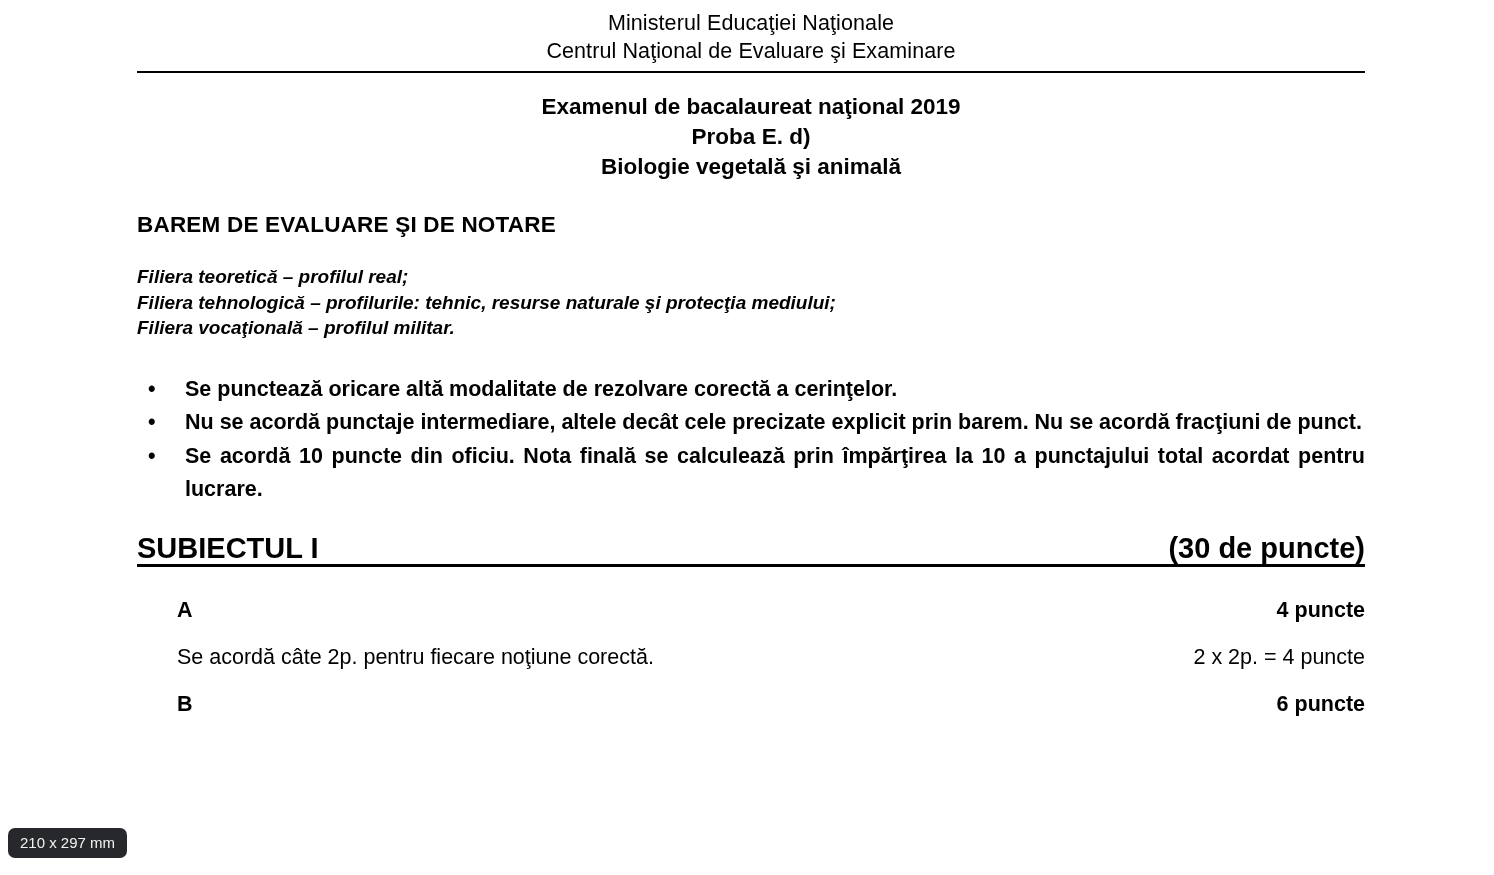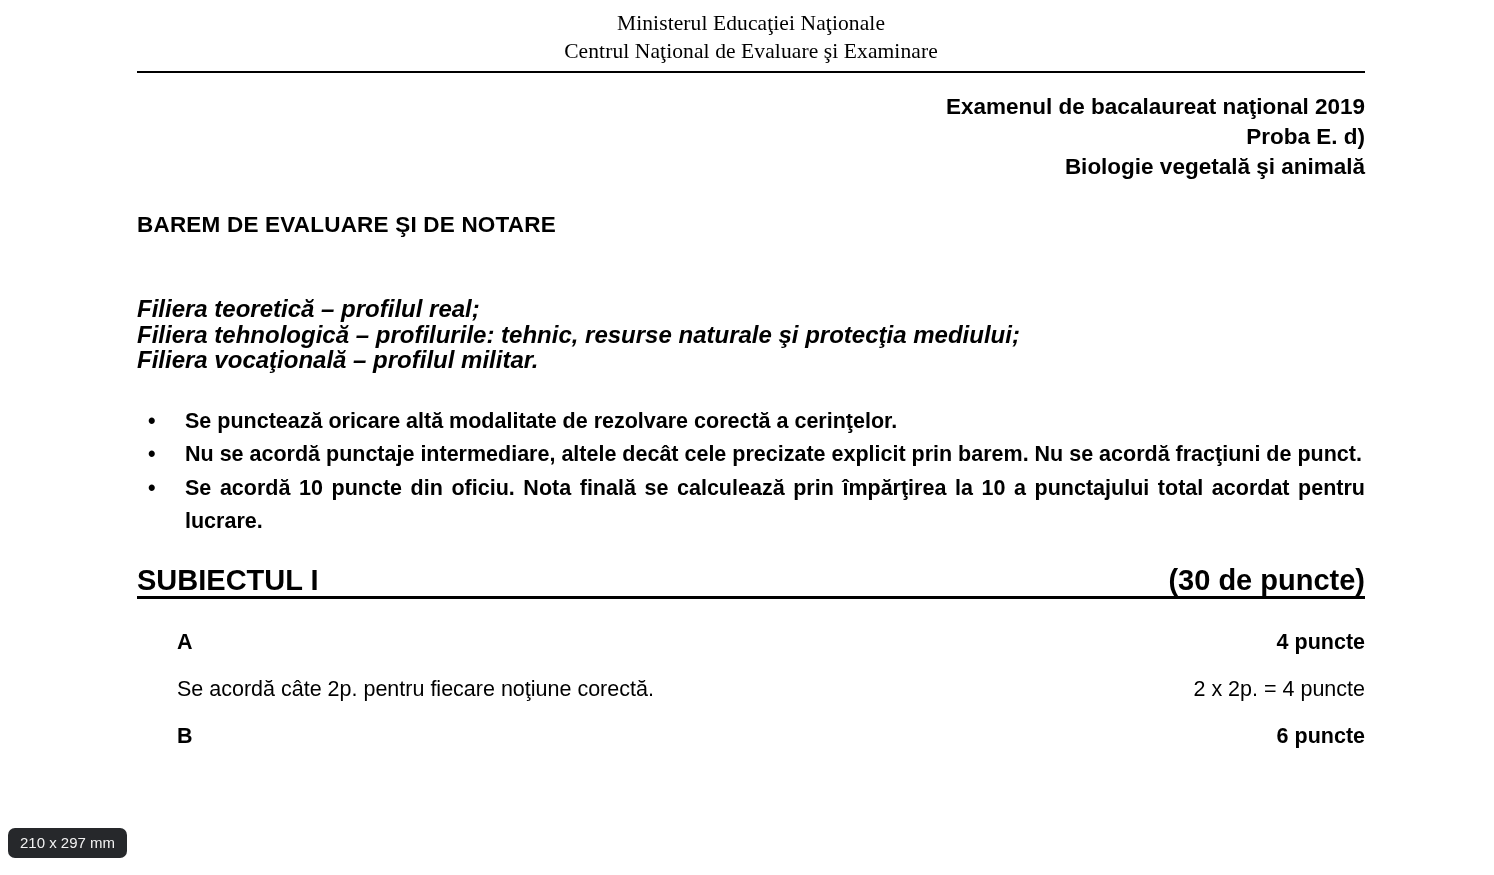--- a/index.html
+++ b/index.html
@@ -33,32 +33,32 @@
   }
 
   
   .inst-header {
     text-align: center;
     font-size: 21.5px;
     line-height: 28px;
     padding-top: 9px;
     letter-spacing: 0.1px;
   }
-  .inst-line { display: block; white-space: nowrap; font-family: Liberation Serif, serif; }
+  .inst-line { display: block; white-space: nowrap; }
 
   .header-rule {
     border: 0;
     border-top: 2.6px solid #000;
     margin: 6px 0 0 0;
     width: 100%;
   }
 
   
   .title-block {
-    text-align: right;
+    text-align: center;
     font-weight: bold;
     font-size: 22.5px;
     line-height: 30px;
     margin-top: 19px;
   }
   .title-line { display: block; white-space: nowrap; }
 
   .barem-line {
     text-align: left;
     font-weight: bold;
@@ -69,24 +69,24 @@
 
   .varianta {
     text-align: right;
     font-weight: bold;
     font-size: 22.5px;
     margin-top: 27px;
   }
 
   
   .filiera {
-    margin-top: 58px;
+    margin-top: 26px;
     font-style: italic;
     font-weight: bold;
-    font-size: 24px;
+    font-size: 19px;
     line-height: 25.5px;
   }
   .filiera span { display: block; white-space: nowrap; }
 
   
   .notes {
     margin-top: 32px;
   }
   .note-item {
     position: relative;

